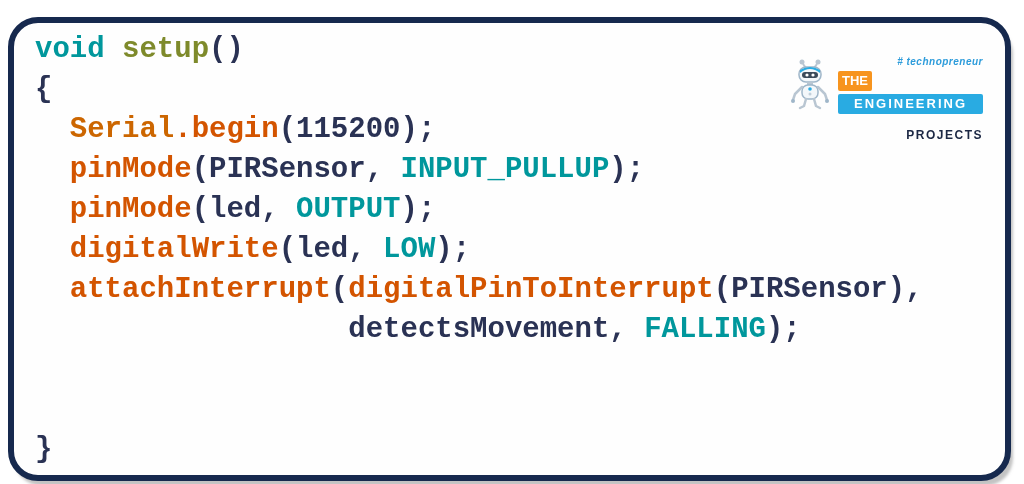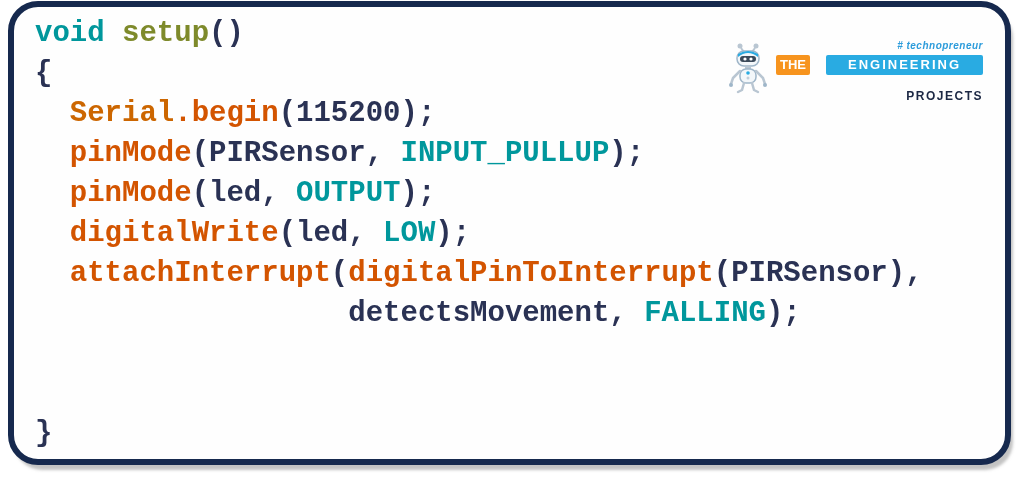--- a/index.html
+++ b/index.html
@@ -5,21 +5,21 @@
   html,body{margin:0;padding:0;background:#ffffff;}
   .stage{
     position:relative;
     width:1024px;height:484px;
     background:#ffffff;
     overflow:hidden;
     font-family:"Liberation Sans", sans-serif;
   }
   .code-frame{
     position:absolute;
-    left:8px; top:1px;
+    left:8px; top:17px;
     width:991px; height:452px;
     background:#fefefe;
     border:6px solid var(--c-frame,#16294e);
     border-radius:30px;
     box-shadow:4px 7px 3px -2px rgba(145,145,145,0.55);
   }
   .code{
     position:absolute;
     left:21px; top:7px;
     font-family:"Liberation Mono", monospace;
@@ -47,36 +47,36 @@
   .logo-right{display:flex;flex-direction:column;align-items:flex-end;}
   .logo-hashtag{
     font-size:10px;
     font-weight:700;
     font-style:italic;
     color:var(--c-hashtag,#2d9cdb);
     letter-spacing:0.5px;
     margin-bottom:4px;
     white-space:nowrap;
   }
-  .logo-badges{display:flex;gap:16px;align-items:flex-start;}
+  .logo-badges{display:flex;gap:3px;align-items:flex-start;flex-direction:column;}
   .badge-the{
     background:var(--c-logo-orange,#F7941E);
     color:#ffffff;
     font-size:13px;
     font-weight:700;
     padding:2px 4px;
     border-radius:2px;
     line-height:16px;
   }
   .badge-eng{
     background:var(--c-logo-cyan,#29ABE2);
     color:#ffffff;
     font-size:13px;
     font-weight:700;
-    padding:2px 22px;
+    padding:2px 16px;
     border-radius:2px;
     letter-spacing:2px;
     line-height:16px;
   }
   .logo-projects{
     font-size:12px;
     font-weight:700;
     color:var(--c-projects,#1c2844);
     letter-spacing:1.5px;
     margin-top:14px;

